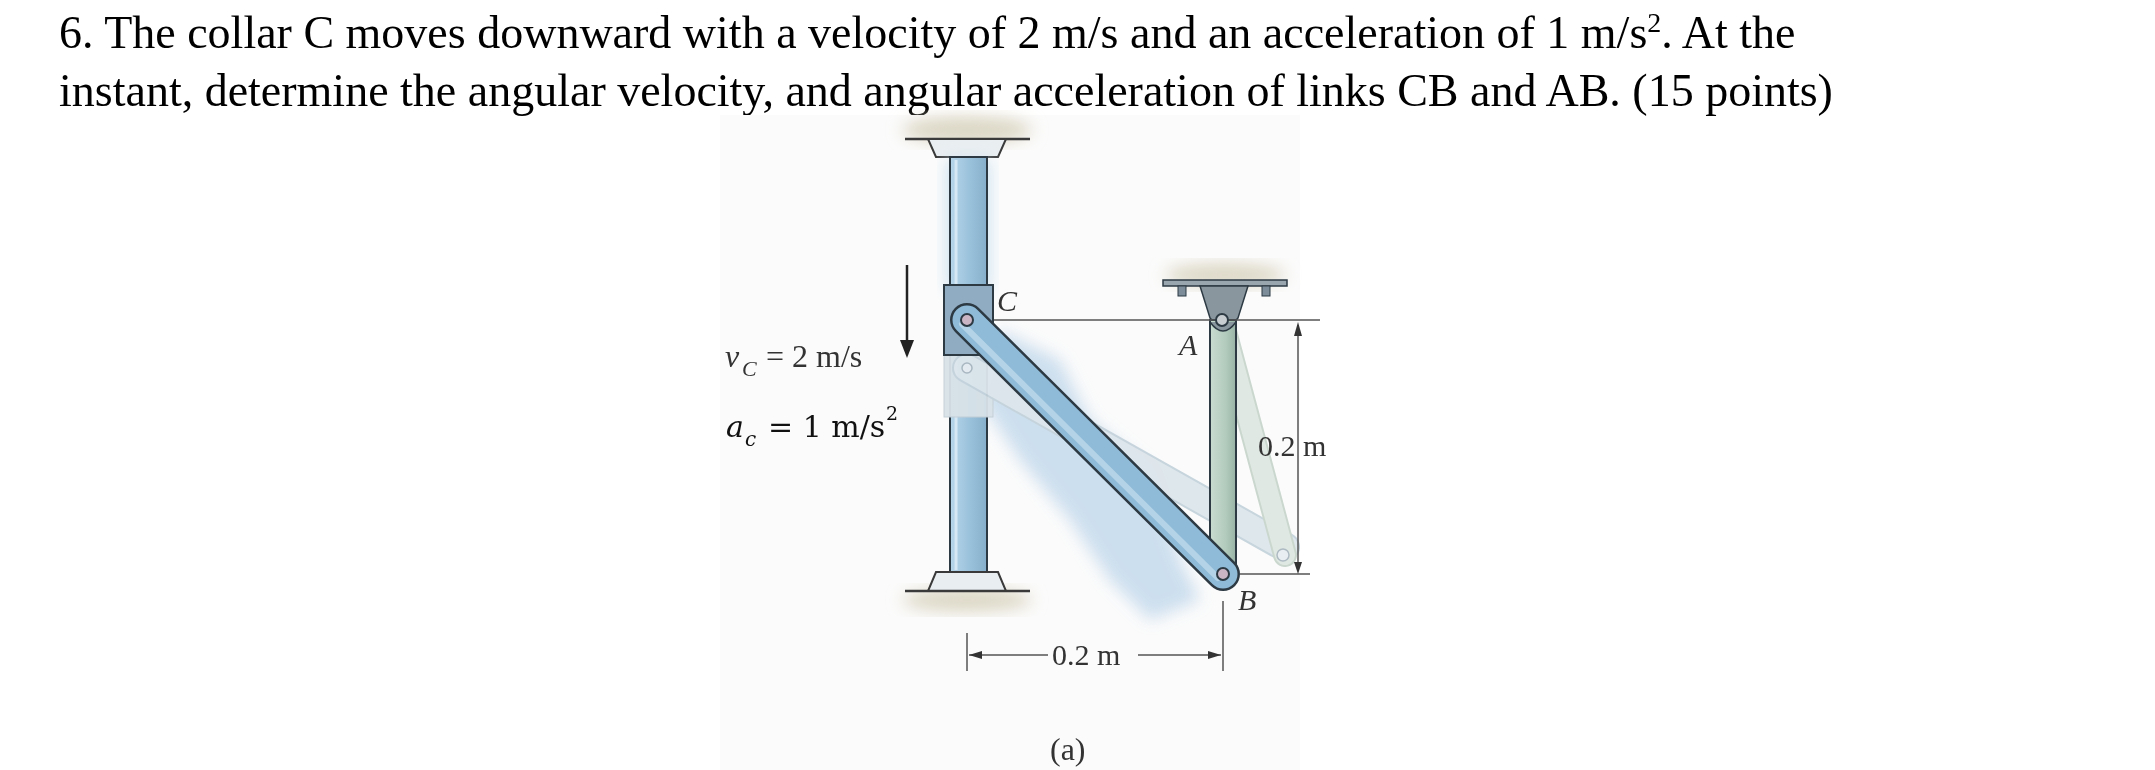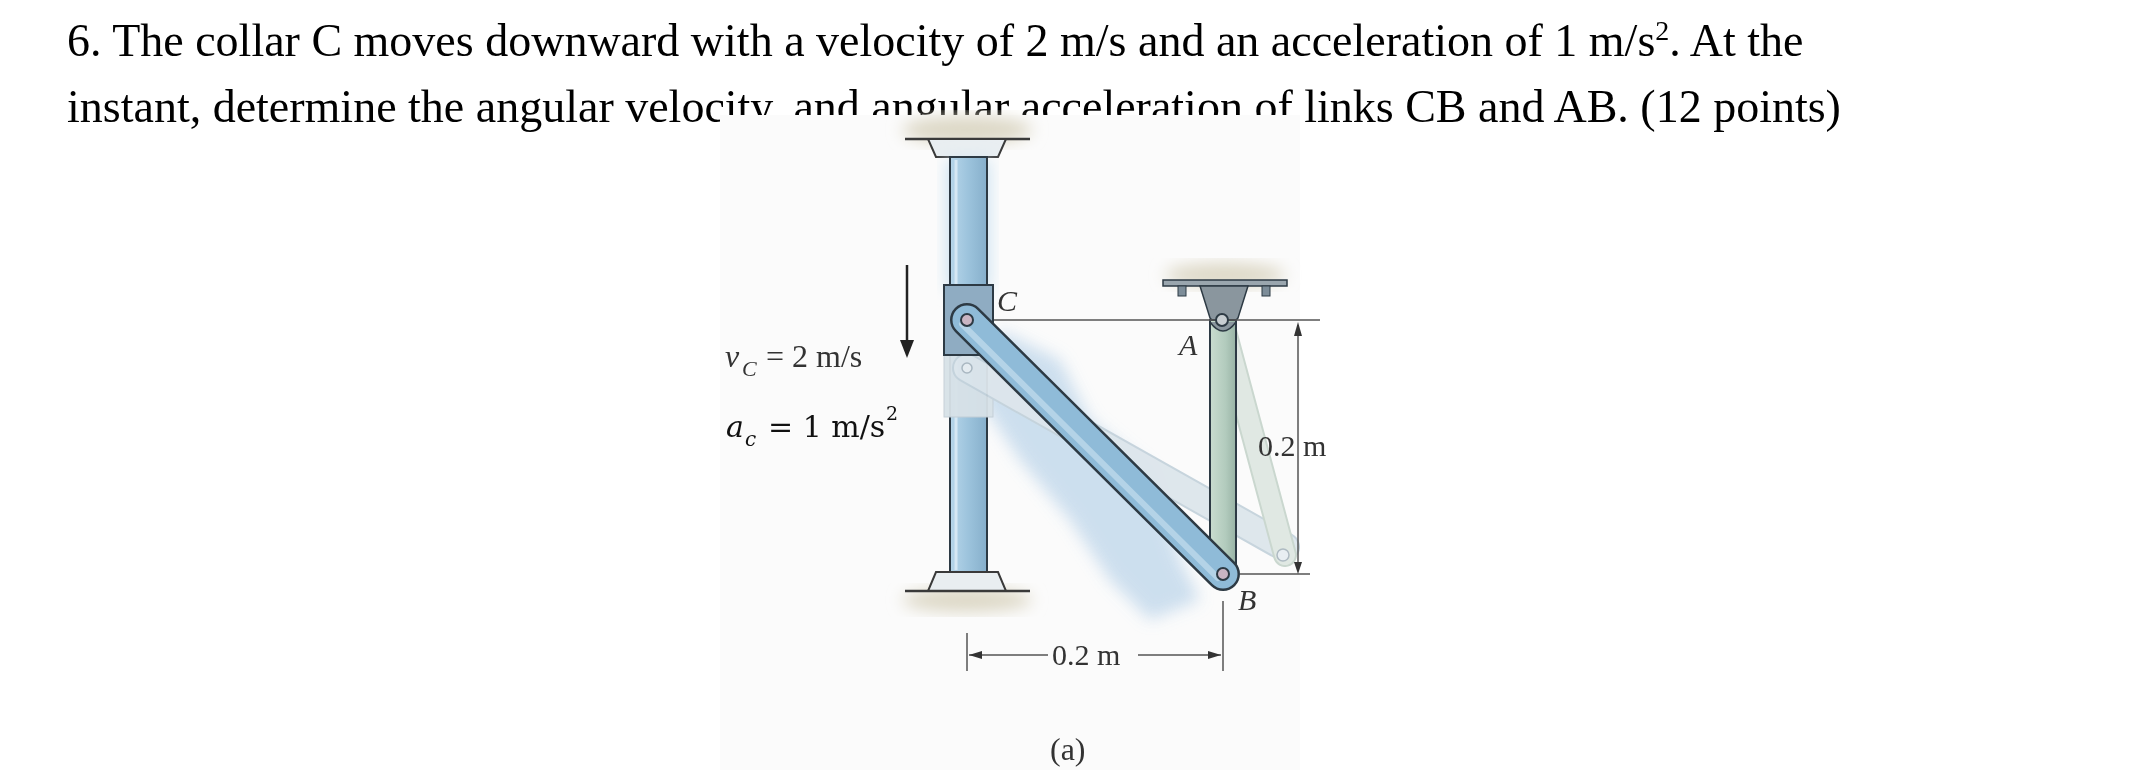--- a/index.html
+++ b/index.html
@@ -1,29 +1,29 @@
 <!DOCTYPE html>
 <html><head>
 <meta charset="utf-8">
 <style>
   html,body{margin:0;padding:0;background:#ffffff;}
   body{width:2155px;height:770px;position:relative;overflow:hidden;}
   .problem{position:absolute;left:55px;top:2px;width:2100px;font-family:"Liberation Serif","DejaVu Serif",serif;font-size:46px;line-height:54px;color:#000;}
-  .problem p{margin:12px;white-space:nowrap;}
+  .problem p{margin:4px;white-space:nowrap;}
   .problem sup{font-size:28px;line-height:0;}
   .figure{position:absolute;left:0;top:0;width:2155px;height:770px;}
   .lbl-serif{font-family:"Liberation Serif","DejaVu Serif",serif;fill:#333;}
   .lbl-math{font-family:"DejaVu Serif",serif;fill:#111;}
 </style>
 </head>
 <body>
 
 <div class="problem">
   <p><span>6.</span> <span>The collar C moves downward with a velocity of 2 m/s and an acceleration of 1 m/s</span><sup>2</sup><span>. At the</span></p>
-  <p>instant, determine the angular velocity, and angular acceleration of links CB and AB.  (12 points)</p>
+  <p>instant, determine the angular velocity, and angular acceleration of links CB and AB.  (15 points)</p>
 </div>
 
 <svg class="figure" viewBox="0 0 2155 770" width="2155" height="770" xmlns="http://www.w3.org/2000/svg">
   <defs>
     <radialGradient id="groundGrad" cx="50%" cy="50%" r="60%">
       <stop offset="0%" stop-color="#e6e1d2"></stop>
       <stop offset="100%" stop-color="#ffffff" stop-opacity="0"></stop>
     </radialGradient>
     <filter id="blur8" x="-20%" y="-20%" width="140%" height="140%">
         <feGaussianBlur stdDeviation="8"></feGaussianBlur>

